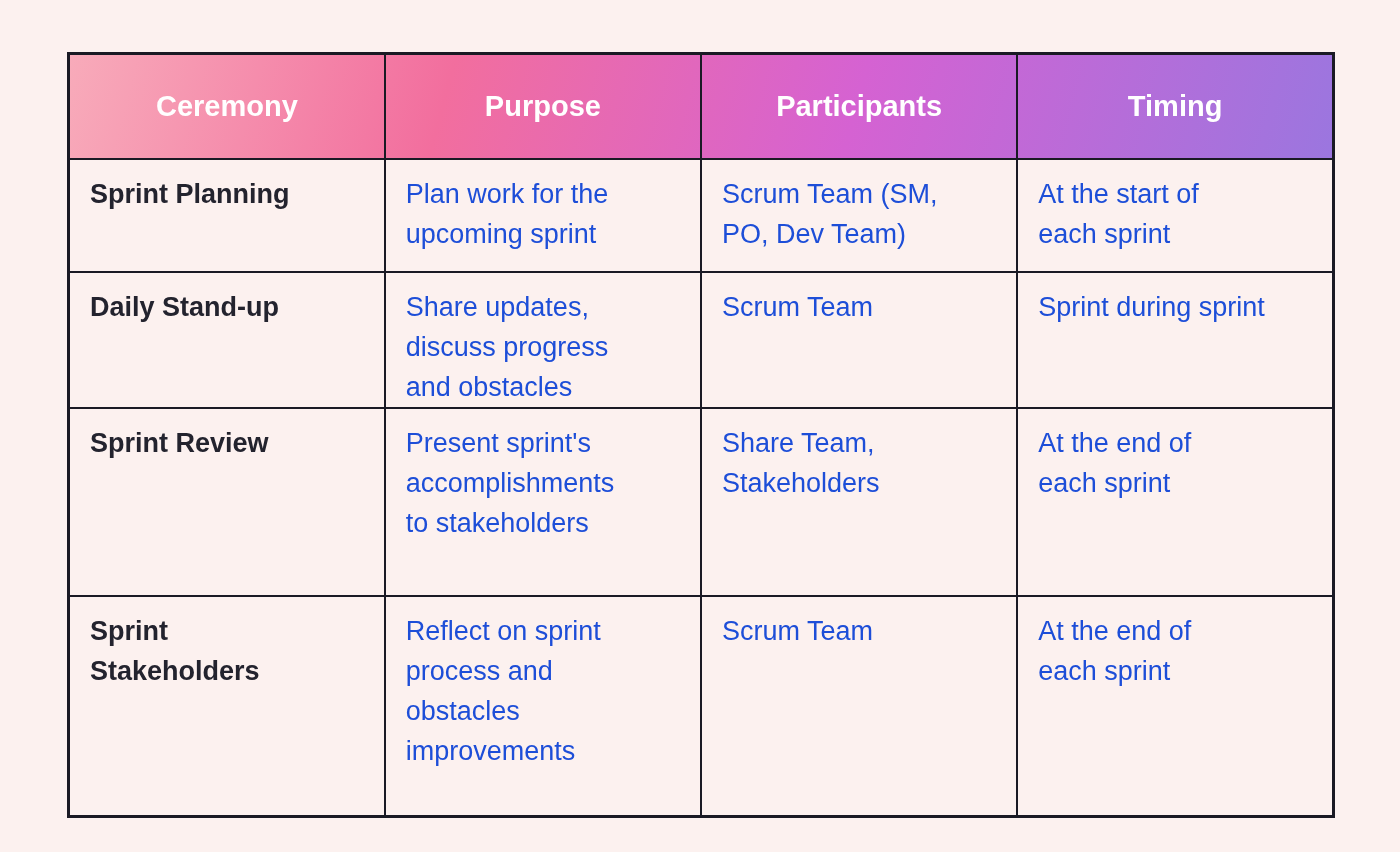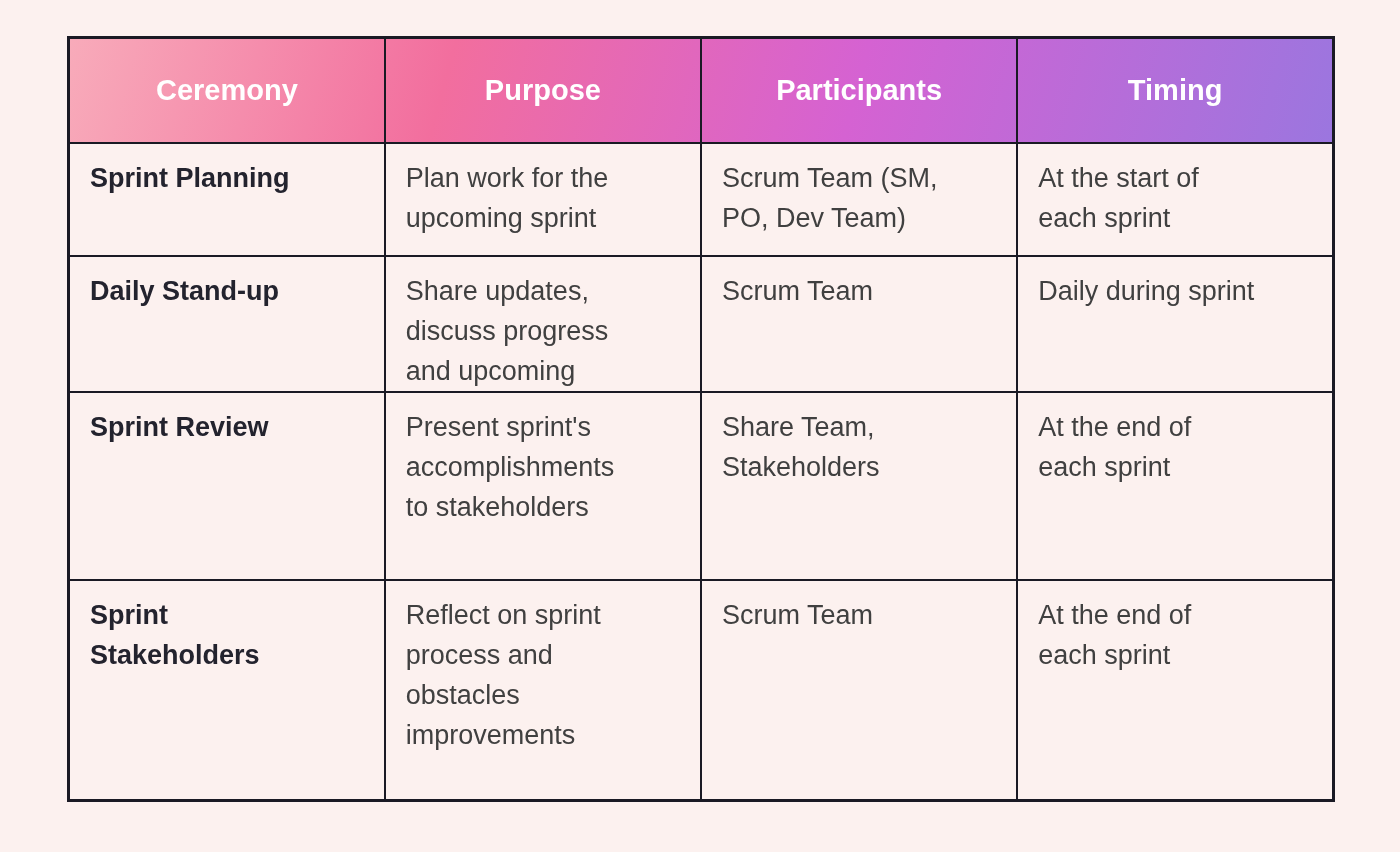--- a/index.html
+++ b/index.html
@@ -10,21 +10,21 @@
     width: 1400px;
     height: 852px;
     background: #FCF1EF;
     font-family: "Liberation Sans", sans-serif;
     position: relative;
     overflow: hidden;
   }
   .table-wrap {
     position: absolute;
     left: 67px;
-    top: 36px;
+    top: 52px;
   }
   table.ceremonies {
     border-collapse: collapse;
     table-layout: fixed;
     width: 1268px;
     border: 3px solid #1A1A24;
   }
   table.ceremonies col { width: 25%; }
   table.ceremonies th,
   table.ceremonies td {
@@ -42,21 +42,21 @@
     text-align: center;
     vertical-align: middle;
     background: transparent;
   }
   tbody th, tbody td {
     vertical-align: top;
     text-align: left;
     padding: 14px 16px 0 20px;
     font-size: 27px;
     line-height: 40px;
-    color: #404040;
+    color: #1d4ed8;
     white-space: pre-line;
     background: #FCF1EF;
   }
   tbody th {
     font-weight: 700;
     color: #23232E;
   }
   tbody td { font-weight: 400; }
   tbody tr.row-1 { height: 113px; }
   tbody tr.row-2 { height: 128px; }
@@ -89,23 +89,23 @@
 upcoming sprint</td>
         <td>Scrum Team (SM,
 PO, Dev Team)</td>
         <td>At the start of
 each sprint</td>
       </tr>
       <tr class="row-2">
         <th>Daily Stand-up</th>
         <td>Share updates,
 discuss progress
-and upcoming</td>
+and obstacles</td>
         <td>Scrum Team</td>
-        <td>Daily during sprint</td>
+        <td>Sprint during sprint</td>
       </tr>
       <tr class="row-3">
         <th>Sprint Review</th>
         <td>Present sprint's
 accomplishments
 to stakeholders</td>
         <td>Share Team,
 Stakeholders</td>
         <td>At the end of
 each sprint</td>

